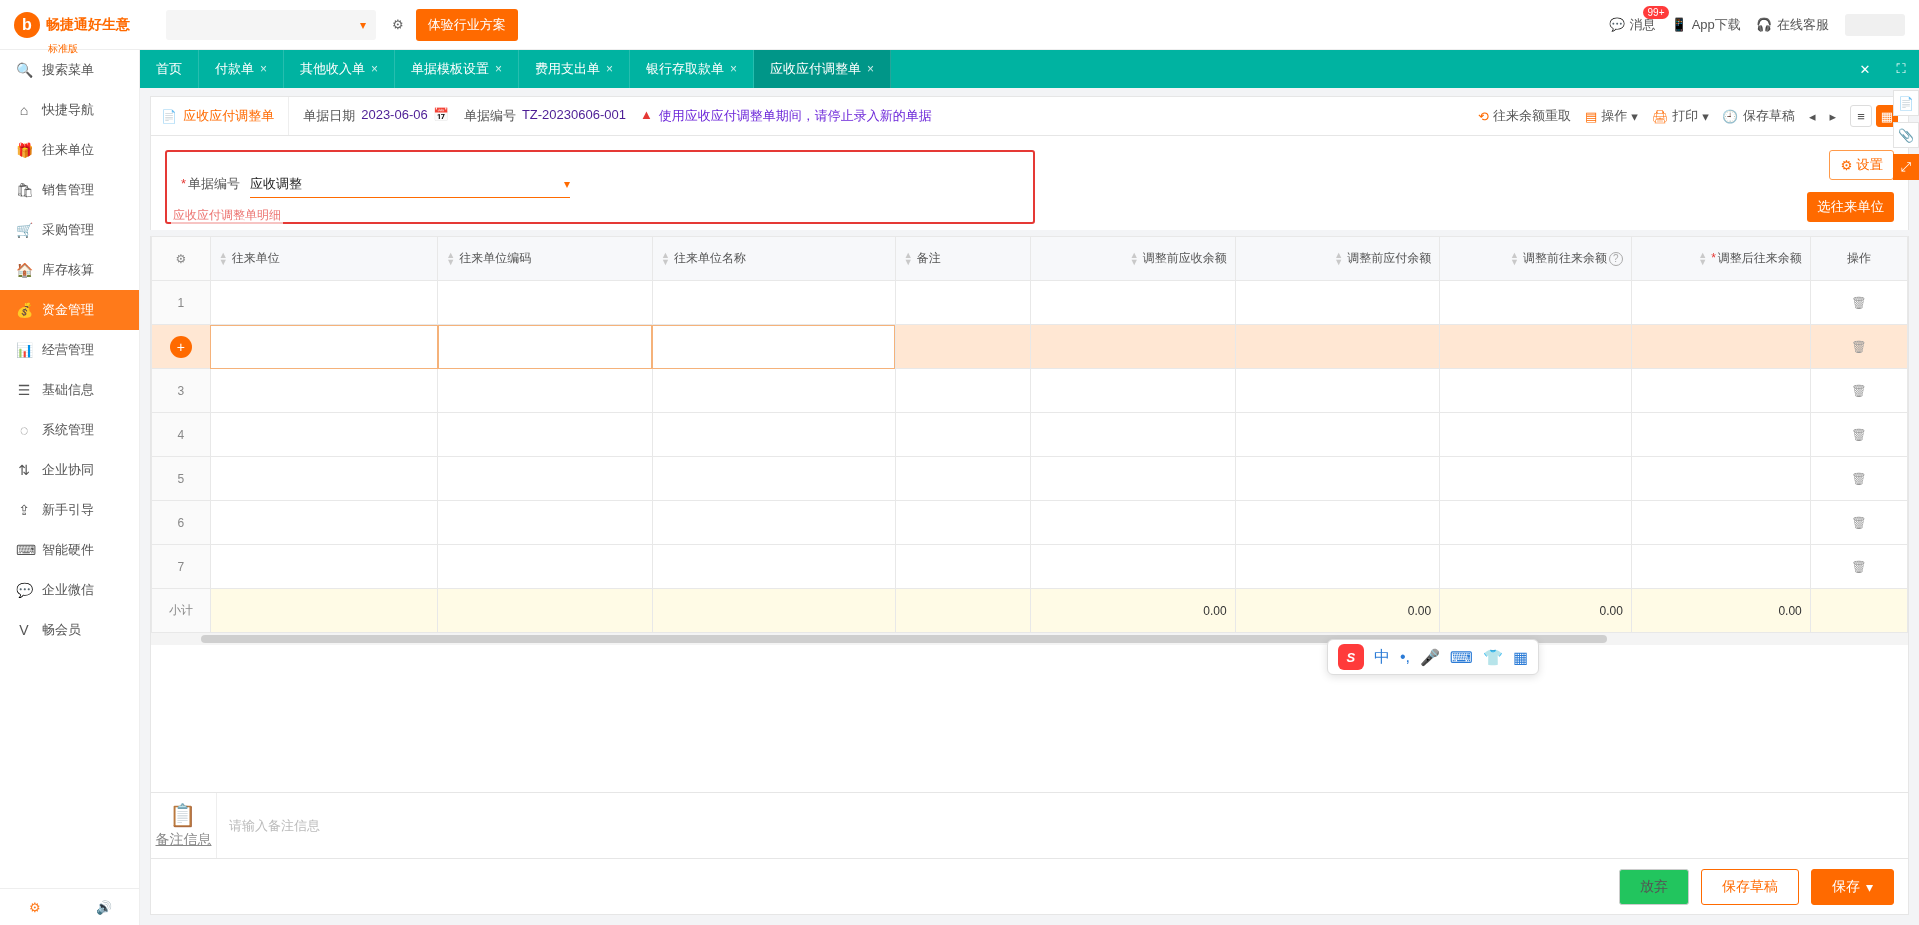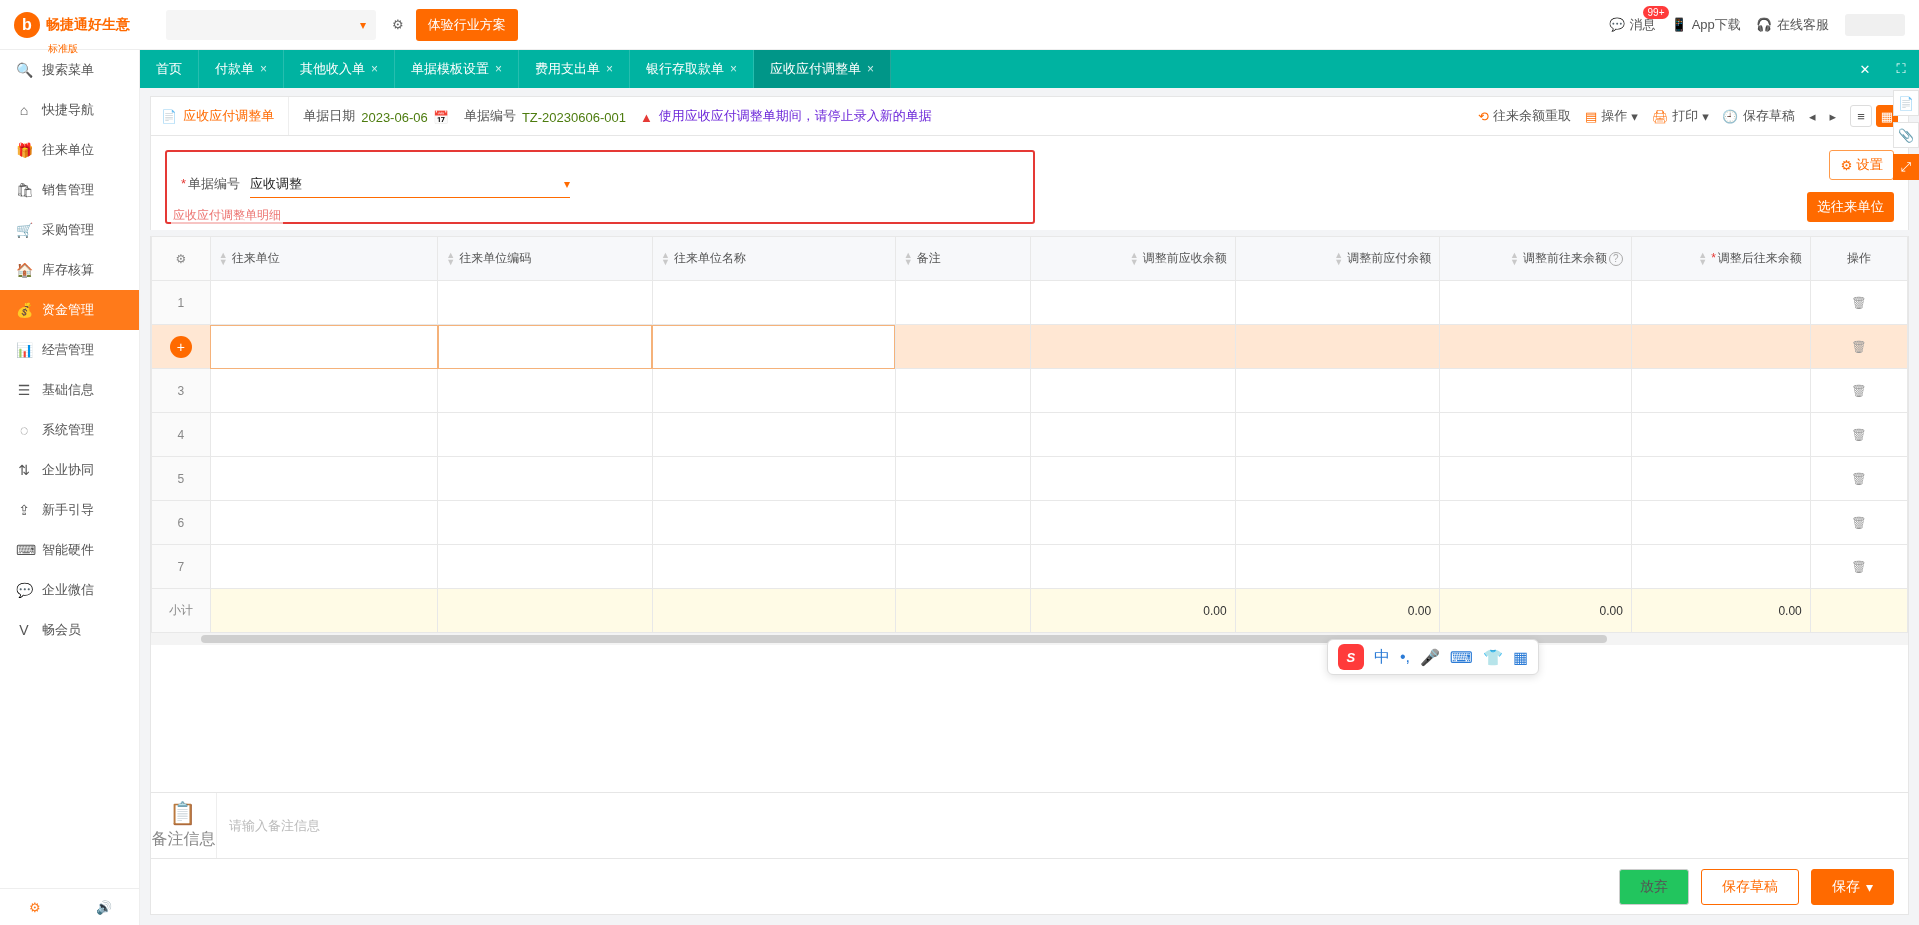--- a/index.html
+++ b/index.html
@@ -30,22 +30,22 @@
 .tab { display: flex; align-items: center; padding: 0 16px; gap: 6px; cursor: pointer; font-size: 13px; border-right: 1px solid rgba(255,255,255,0.15); }
 .tab.active { background: #009688; }
 .tab .x { font-size: 12px; opacity: 0.8; }
 .tabstrip-actions { margin-left: auto; display: flex; align-items: center; }
 .ts-act { width: 36px; display: flex; align-items: center; justify-content: center; cursor: pointer; color: #fff; }
 .content { flex: 1; padding: 8px 10px 10px 10px; display: flex; flex-direction: column; min-height: 0; }
 .headerrow { background: #fff; border: 1px solid #e6e6e6; height: 40px; display: flex; align-items: center; padding: 0 10px; gap: 14px; font-size: 13px; }
 .hr-left { display: flex; align-items: center; gap: 6px; background: #fff; border-right: 1px solid #eee; padding-right: 14px; height: 100%; }
 .doc-titleicon { color: #ff6a00; }
 .doc-title { color: #ff6a00; font-weight: 500; }
-.hr-kv { display: flex; align-items: flex-end; gap: 6px; color: #555; }
-.hr-kv .v { color: #4d7c0f; }
+.hr-kv { display: flex; align-items: flex-start; gap: 6px; color: #555; }
+.hr-kv .v { color: #4c1d95; }
 .cal-icon { color: #ff6a00; }
 .warn-icon { color: #e53935; }
 .warn-text { color: #6d28d9; }
 .hr-right { margin-left: auto; display: flex; align-items: center; gap: 14px; color: #555; }
 .hr-act { display: flex; align-items: center; gap: 4px; cursor: pointer; color: #555; }
 .hr-act .oi { color: #ff6a00; }
 .viewtoggle { display: flex; gap: 4px; }
 .vt { width: 22px; height: 22px; border: 1px solid #ddd; display: flex; align-items: center; justify-content: center; cursor: pointer; border-radius: 3px; }
 .vt.on { background: #ff6a00; color: #fff; border-color: #ff6a00; }
 .formcard { background: #fff; border-left: 1px solid #e6e6e6; border-right: 1px solid #e6e6e6; padding: 14px 14px 6px 14px; position: relative; }
@@ -72,21 +72,21 @@
 .g tr.activeRow td.c1, .g tr.activeRow td.c2, .g tr.activeRow td.c3 { background: #fff; outline: 1px solid #f5b27a; outline-offset: -1px; }
 .addrow { width: 22px; height: 22px; border-radius: 50%; background: #ff6a00; color: #fff; display: inline-flex; align-items: center; justify-content: center; font-size: 14px; cursor: pointer; }
 .del { color: #999; cursor: pointer; }
 .g .num { text-align: right; }
 .subtotal td { background: #fffbe6; color: #333; }
 .hscroll { height: 12px; background: #f4f4f4; position: relative; }
 .thumb { position: absolute; left: 50px; top: 2px; height: 8px; width: 80%; background: #cfcfcf; border-radius: 4px; }
 .remarkrow { background: #fff; border: 1px solid #e6e6e6; border-top: none; display: flex; align-items: stretch; height: 66px; }
 .remark-left { width: 66px; border-right: 1px solid #eee; display: flex; flex-direction: column; align-items: center; justify-content: center; gap: 2px; }
 .remark-icon { color: #00b3a1; font-size: 22px; }
-.remark-label { font-size: 16px; color: #888; }
+.remark-label { font-size: 14px; color: #888; text-decoration: underline; }
 .remark-input { flex: 1; border: none; padding: 0 12px; font-size: 13px; color: #333; outline: none; }
 .remark-input::placeholder { color: #bbb; }
 .footer { background: #fff; border: 1px solid #e6e6e6; border-top: none; height: 56px; display: flex; align-items: center; justify-content: flex-end; gap: 12px; padding: 0 14px; }
 .btn { padding: 8px 20px; border-radius: 3px; cursor: pointer; font-size: 14px; }
 .btn-plain { background: #22c55e; border: 1px solid #ccc; color: #555; }
 .btn-outline { background: #fff; border: 1px solid #ff6a00; color: #ff6a00; }
 .btn-primary { background: #ff6a00; border: 1px solid #ff6a00; color: #fff; display: flex; align-items: center; gap: 6px; }
 .rightrail { position: fixed; right: 0; top: 90px; width: 26px; display: flex; flex-direction: column; gap: 6px; }
 .rr { width: 26px; height: 26px; background: #fff; border: 1px solid #e3e3e3; display: flex; align-items: center; justify-content: center; color: #888; cursor: pointer; font-size: 13px; }
 .rr.orange { background: #ff6a00; color: #fff; border-color: #ff6a00; }

